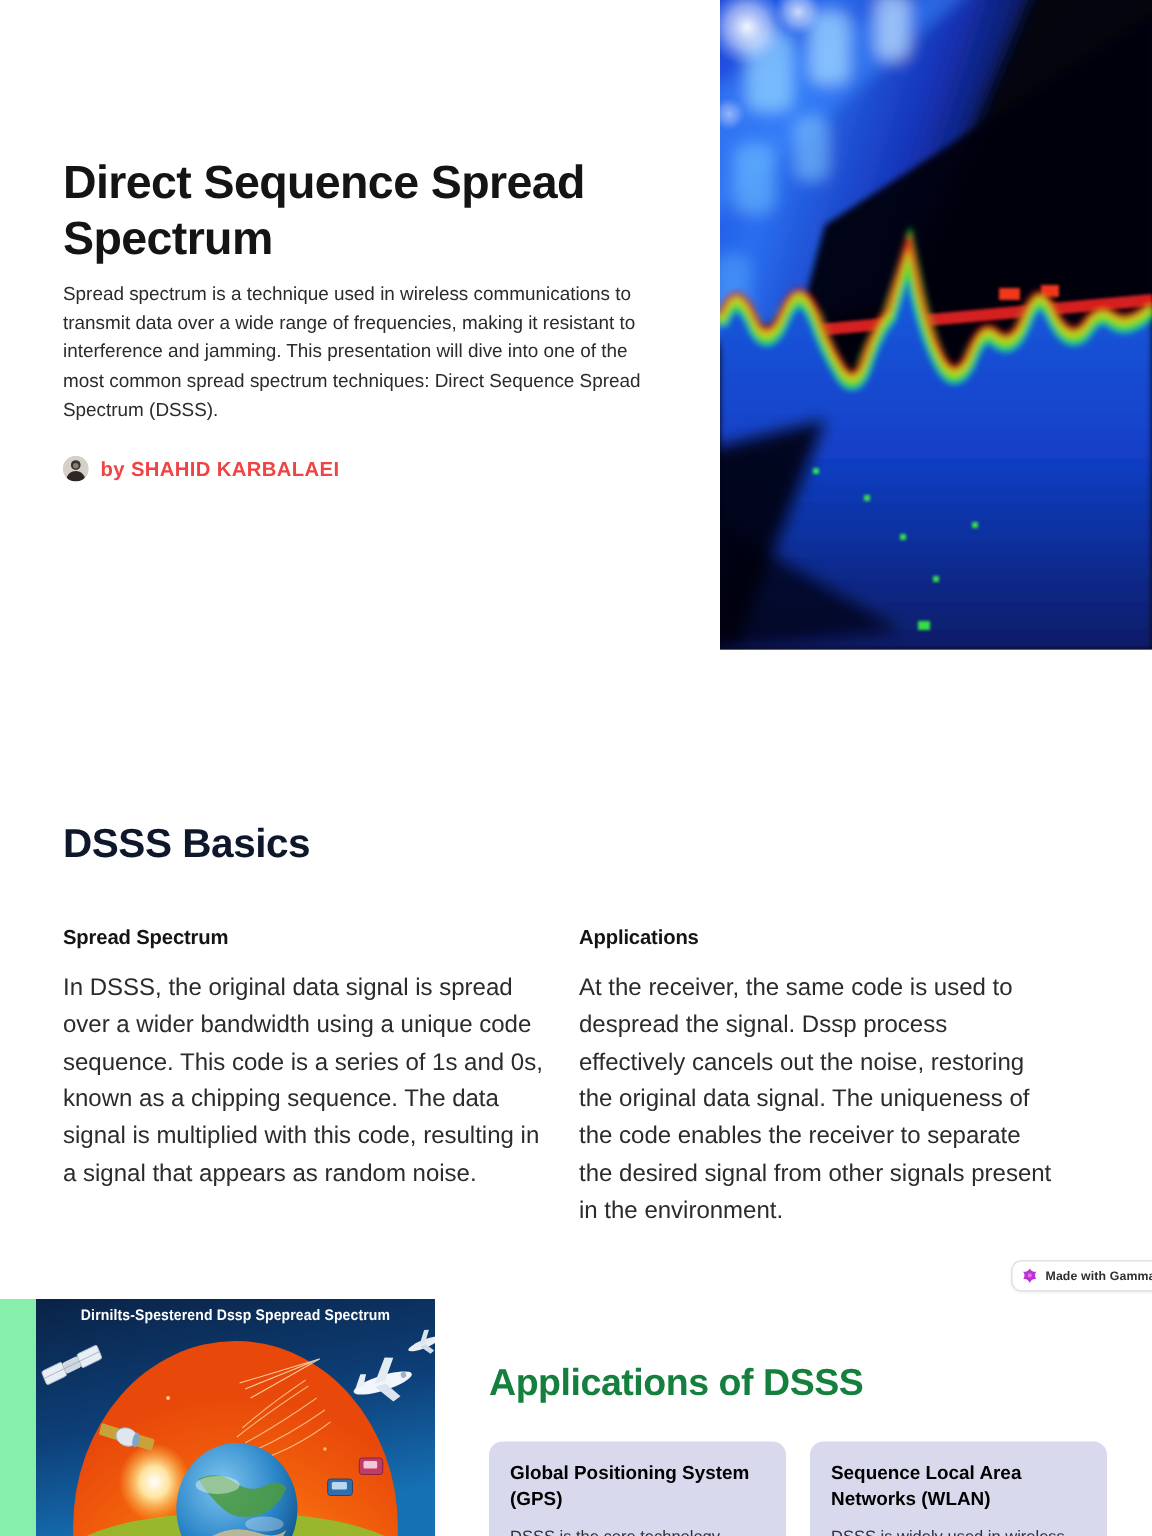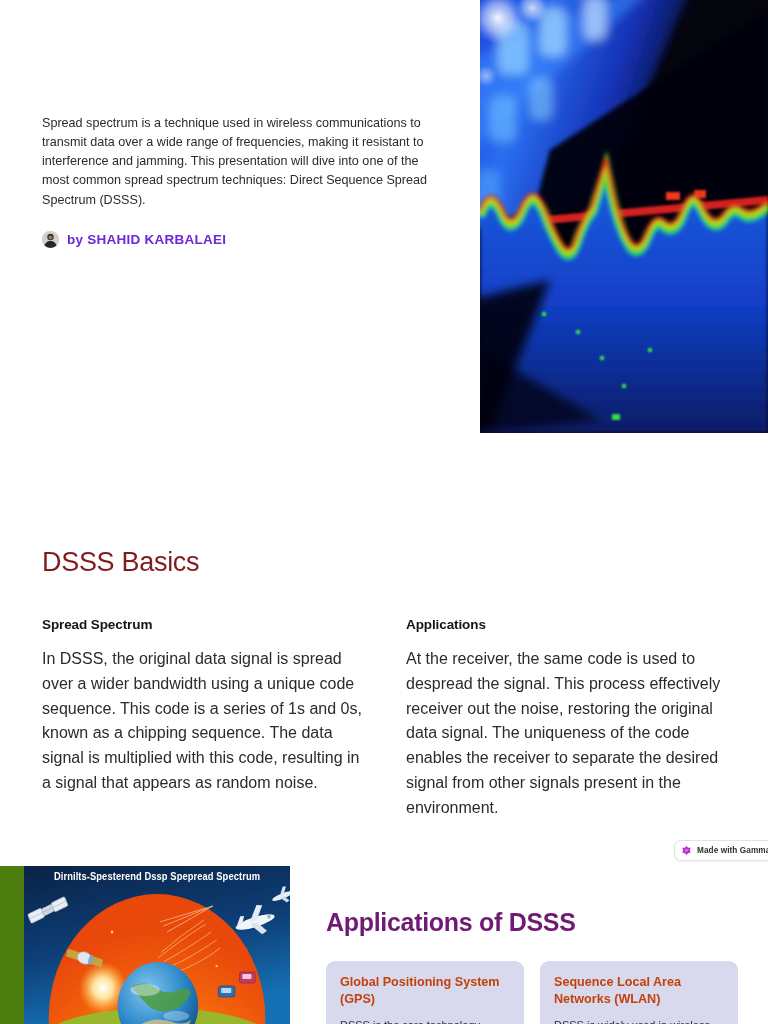--- a/index.html
+++ b/index.html
@@ -65,41 +65,41 @@
     overflow: hidden;
     flex: 0 0 auto;
     background: #cfc9c2;
     position: relative;
   }
   .avatar svg { display: block; width: 100%; height: 100%; }
   .byline-text {
     font-size: 13.5px;
     font-weight: 700;
     letter-spacing: 0.25px;
-    color: #6d28d9;
+    color: #ef4444;
     text-align: center;
   }
 
   
   .basics {
     position: absolute;
     left: 42px;
     top: 547px;
     width: 684px;
   }
   .section-title {
     font-size: 27px;
-    font-weight: 400;
+    font-weight: 700;
     letter-spacing: -0.3px;
-    color: #7f1d1d;
+    color: #0f172a;
   }
   .two-col {
     margin-top: 39px;
     display: flex;
-    gap: 44px;
+    gap: 24px;
   }
   .col { width: 320px; }
   .col-head {
     font-size: 13.5px;
     font-weight: 700;
     color: #141414;
     letter-spacing: -0.1px;
   }
   .col-body {
     margin-top: 15px;
@@ -133,55 +133,55 @@
   }
 
   
   .illus {
     position: absolute;
     left: 0;
     top: 866px;
     width: 290px;
     height: 158px;
     overflow: hidden;
-    background: #4d7c0f;
+    background: #86efac;
     padding-left: 24px;
   }
   .illus svg { display: block; width: 100%; height: 100%; }
 
   
   .apps {
     position: absolute;
     left: 326px;
     top: 908px;
     width: 412px;
   }
   .apps-title {
     font-size: 25px;
     font-weight: 700;
     letter-spacing: -0.3px;
-    color: #701a75;
+    color: #15803d;
   }
   .cards {
     margin-top: 24px;
     display: flex;
     gap: 16px;
   }
   .card {
     width: 198px;
     background: #d8d9ec;
     border-radius: 9px;
     padding: 13px 14px 14px 14px;
     overflow: hidden;
   }
   .card-title {
     font-size: 12.6px;
     font-weight: 700;
     line-height: 1.33;
-    color: #c2410c;
+    color: #000000;
   }
   .card-body {
     margin-top: 10px;
     font-size: 11px;
     line-height: 1.5;
     color: #2f2f38;
   }
 </style>
 </head>
 <body>
@@ -279,20 +279,21 @@
         <rect x="120" y="356" width="4" height="4" fill="#3cff3c"></rect>
         <rect x="142" y="384" width="4" height="4" fill="#3cff3c"></rect>
         <rect x="168" y="348" width="4" height="4" fill="#3cff3c"></rect>
         <rect x="62" y="312" width="4" height="4" fill="#3cff3c"></rect>
         <rect x="132" y="414" width="8" height="6" fill="#3cff3c"></rect>
       </g>
     </svg>
   </div>
 
   <div class="hero-text">
+    <h1 class="hero-title">Direct Sequence Spread Spectrum</h1>
     <p class="hero-body">Spread spectrum is a technique used in wireless communications to transmit data over a wide range of frequencies, making it resistant to interference and jamming. This presentation will dive into one of the most common spread spectrum techniques: Direct Sequence Spread Spectrum (DSSS).</p>
     <div class="byline">
       <span class="avatar">
         <svg viewBox="0 0 24 24" aria-hidden="true">
           <rect x="0" y="0" width="24" height="24" fill="#d6d0c8"></rect>
           <circle cx="12" cy="8.5" r="4.6" fill="#3a3531"></circle>
           <path d="M2.5 24 C3.5 16.5 8 14 12 14 C16 14 20.5 16.5 21.5 24 Z" fill="#2c2724"></path>
           <circle cx="12" cy="9.2" r="2.6" fill="#8a7f74"></circle>
         </svg>
       </span>
@@ -302,21 +303,21 @@
 
   <div class="basics">
     <h2 class="section-title">DSSS Basics</h2>
     <div class="two-col">
       <div class="col">
         <h3 class="col-head">Spread Spectrum</h3>
         <p class="col-body">In DSSS, the original data signal is spread over a wider bandwidth using a unique code sequence. This code is a series of 1s and 0s, known as a chipping sequence. The data signal is multiplied with this code, resulting in a signal that appears as random noise.</p>
       </div>
       <div class="col">
         <h3 class="col-head">Applications</h3>
-        <p class="col-body">At the receiver, the same code is used to despread the signal. This process effectively receiver out the noise, restoring the original data signal. The uniqueness of the code enables the receiver to separate the desired signal from other signals present in the environment.</p>
+        <p class="col-body">At the receiver, the same code is used to despread the signal. Dssp process effectively cancels out the noise, restoring the original data signal. The uniqueness of the code enables the receiver to separate the desired signal from other signals present in the environment.</p>
       </div>
     </div>
   </div>
 
   <div class="gamma-badge">
     <span class="gamma-icon">
       <svg viewBox="0 0 24 24" aria-hidden="true">
         <path d="M12 1.5 C14 6 18 6.5 21.5 6 C19 9 19 13.5 21.5 17 C17.5 16 14 17.5 12 22.5
                  C10 17.5 6.5 16 2.5 17 C5 13.5 5 9 2.5 6 C6 6.5 10 6 12 1.5 Z" fill="#b832d6"></path>
         <circle cx="12" cy="11.6" r="3.1" fill="#e86fe0"></circle>

